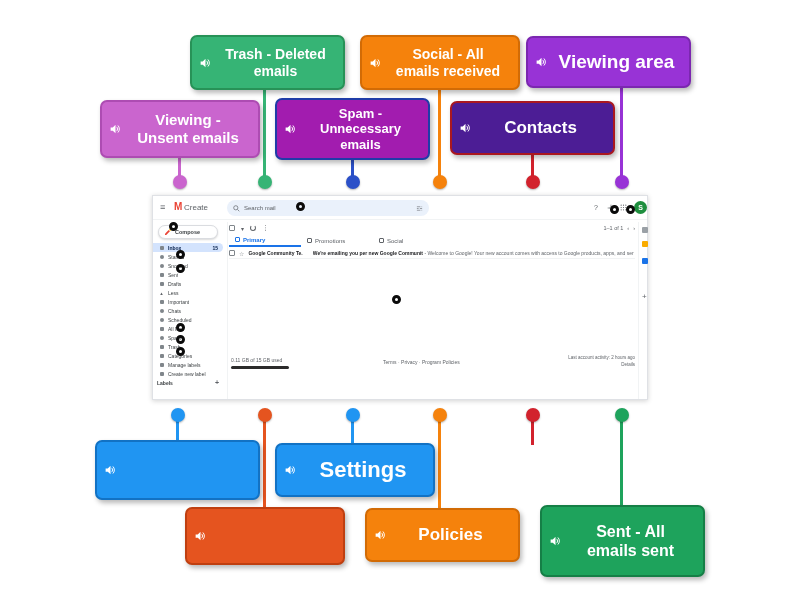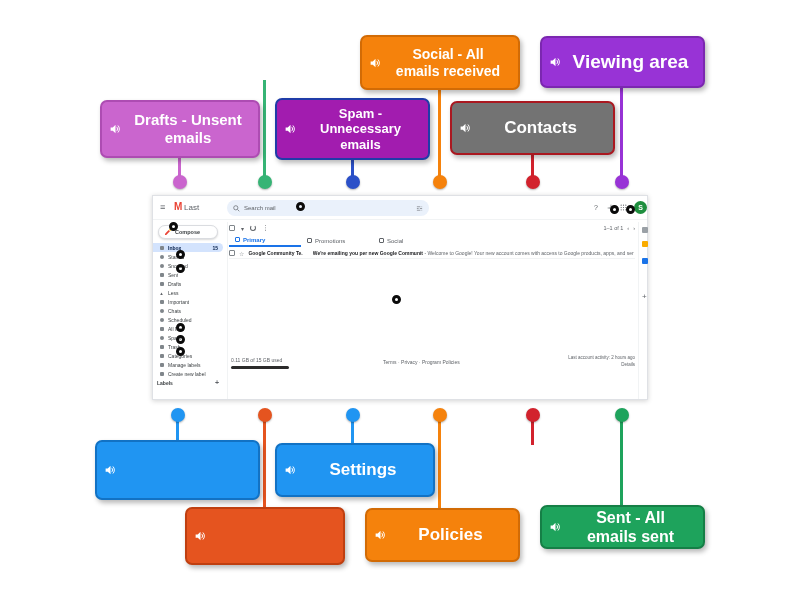--- a/index.html
+++ b/index.html
@@ -18,21 +18,21 @@
 
   
   .ring{position:absolute;width:9px;height:9px;border:3px solid #0b0b0b;border-radius:50%;z-index:5;cursor:pointer;background:transparent}
 
   
   .c-grn1{background:#36b475;border-color:#279257}.bg-grn1{background:#36b475}
   .c-org{background:#f5820c;border-color:#d26b05}.bg-org{background:#f5820c}
   .c-pur{background:#9833d6;border-color:#7b27b0}.bg-pur{background:#9833d6}
   .c-orc{background:#ca65ce;border-color:#ad4cb2}.bg-orc{background:#ca65ce}
   .c-blu2{background:#a21caf;border-color:#1f3ca8}.bg-blu2{background:#2b50c8}
-  .c-red{background:#737373;border-color:#aa1820}.bg-red{background:#d2222d}
+  .c-red{background:#4c1d95;border-color:#aa1820}.bg-red{background:#d2222d}
   .c-blu1{background:#2095f2;border-color:#1272c4}.bg-blu1{background:#2095f2}
   .c-orgred{background:#e5541f;border-color:#bf3f10}.bg-orgred{background:#e5541f}
   .c-grn2{background:#1ea35c;border-color:#157f46}.bg-grn2{background:#1ea35c}
 
   
   .shot{position:absolute;left:152px;top:195px;width:496px;height:205px;background:#fff;
         border:1px solid #dfe1e5;box-shadow:0 1px 5px rgba(0,0,0,.18);z-index:2;color:#5f6368}
   .gm-top{position:absolute;left:0;top:0;right:0;height:24px;border-bottom:1px solid #f1f3f4;background:#fff}
   .gm-ham{position:absolute;left:7px;top:6px;font-size:9px;color:#5f6368}
   .gm-m{position:absolute;left:21px;top:5px;font-size:10px;font-weight:700;color:#ea4335}
@@ -116,49 +116,59 @@
   <div class="dot bg-org" style="left:433px;top:175px"></div>
   <div class="dot bg-red" style="left:526px;top:175px"></div>
   <div class="dot bg-pur" style="left:615px;top:175px"></div>
   <div class="dot bg-blu1" style="left:171px;top:408px"></div>
   <div class="dot bg-orgred" style="left:258px;top:408px"></div>
   <div class="dot bg-blu1" style="left:346px;top:408px"></div>
   <div class="dot bg-org" style="left:433px;top:408px"></div>
   <div class="dot bg-red" style="left:526px;top:408px"></div>
   <div class="dot bg-grn2" style="left:615px;top:408px"></div>
 
+  <div class="label c-grn1" style="left:190px;top:35px;width:155px;height:55px;font-size:14px">
+    <span class="spk">
+        <svg width="13" height="13" viewBox="0 0 24 24">
+          <path fill="#fff" d="M3 9v6h4l5 5V4L7 9H3z"></path>
+          <path d="M14.5 8.5c1.8 1.6 1.8 5.4 0 7" fill="none" stroke="#fff" stroke-width="1.8" stroke-linecap="round"></path>
+          <path d="M17 6c3 2.8 3 9.2 0 12" fill="none" stroke="#fff" stroke-width="1.8" stroke-linecap="round"></path>
+        </svg>
+      </span>
+    <span>Trash - Deleted emails</span>
+  </div>
   <div class="label c-org" style="left:360px;top:35px;width:160px;height:55px;font-size:14px">
     <span class="spk">
         <svg width="13" height="13" viewBox="0 0 24 24">
           <path fill="#fff" d="M3 9v6h4l5 5V4L7 9H3z"></path>
           <path d="M14.5 8.5c1.8 1.6 1.8 5.4 0 7" fill="none" stroke="#fff" stroke-width="1.8" stroke-linecap="round"></path>
           <path d="M17 6c3 2.8 3 9.2 0 12" fill="none" stroke="#fff" stroke-width="1.8" stroke-linecap="round"></path>
         </svg>
       </span>
     <span>Social - All emails received</span>
   </div>
-  <div class="label c-pur" style="left:540px;top:36px;width:165px;height:52px;font-size:19px">
+  <div class="label c-pur" style="left:526px;top:36px;width:165px;height:52px;font-size:19px">
     <span class="spk">
         <svg width="13" height="13" viewBox="0 0 24 24">
           <path fill="#fff" d="M3 9v6h4l5 5V4L7 9H3z"></path>
           <path d="M14.5 8.5c1.8 1.6 1.8 5.4 0 7" fill="none" stroke="#fff" stroke-width="1.8" stroke-linecap="round"></path>
           <path d="M17 6c3 2.8 3 9.2 0 12" fill="none" stroke="#fff" stroke-width="1.8" stroke-linecap="round"></path>
         </svg>
       </span>
     <span>Viewing area</span>
   </div>
   <div class="label c-orc" style="left:100px;top:100px;width:160px;height:58px;font-size:15px">
     <span class="spk">
         <svg width="13" height="13" viewBox="0 0 24 24">
           <path fill="#fff" d="M3 9v6h4l5 5V4L7 9H3z"></path>
           <path d="M14.5 8.5c1.8 1.6 1.8 5.4 0 7" fill="none" stroke="#fff" stroke-width="1.8" stroke-linecap="round"></path>
           <path d="M17 6c3 2.8 3 9.2 0 12" fill="none" stroke="#fff" stroke-width="1.8" stroke-linecap="round"></path>
         </svg>
       </span>
-    <span>Drafts - Unsent emails</span>
+    <span>Viewing - Unsent emails</span>
   </div>
   <div class="label c-blu2" style="left:275px;top:98px;width:155px;height:62px;font-size:13px">
     <span class="spk">
         <svg width="13" height="13" viewBox="0 0 24 24">
           <path fill="#fff" d="M3 9v6h4l5 5V4L7 9H3z"></path>
           <path d="M14.5 8.5c1.8 1.6 1.8 5.4 0 7" fill="none" stroke="#fff" stroke-width="1.8" stroke-linecap="round"></path>
           <path d="M17 6c3 2.8 3 9.2 0 12" fill="none" stroke="#fff" stroke-width="1.8" stroke-linecap="round"></path>
         </svg>
       </span>
     <span>Spam - Unnecessary emails</span>
@@ -175,21 +185,21 @@
   </div>
   <div class="label c-blu1" style="left:95px;top:440px;width:165px;height:60px;font-size:14px">
     <span class="spk">
         <svg width="13" height="13" viewBox="0 0 24 24">
           <path fill="#fff" d="M3 9v6h4l5 5V4L7 9H3z"></path>
           <path d="M14.5 8.5c1.8 1.6 1.8 5.4 0 7" fill="none" stroke="#fff" stroke-width="1.8" stroke-linecap="round"></path>
           <path d="M17 6c3 2.8 3 9.2 0 12" fill="none" stroke="#fff" stroke-width="1.8" stroke-linecap="round"></path>
         </svg>
       </span>
   </div>
-  <div class="label c-blu1" style="left:275px;top:443px;width:160px;height:54px;font-size:17px">
+  <div class="label c-blu1" style="left:275px;top:443px;width:160px;height:54px;font-size:22px">
     <span class="spk">
         <svg width="13" height="13" viewBox="0 0 24 24">
           <path fill="#fff" d="M3 9v6h4l5 5V4L7 9H3z"></path>
           <path d="M14.5 8.5c1.8 1.6 1.8 5.4 0 7" fill="none" stroke="#fff" stroke-width="1.8" stroke-linecap="round"></path>
           <path d="M17 6c3 2.8 3 9.2 0 12" fill="none" stroke="#fff" stroke-width="1.8" stroke-linecap="round"></path>
         </svg>
       </span>
     <span>Settings</span>
   </div>
   <div class="label c-orgred" style="left:185px;top:507px;width:160px;height:58px;font-size:13px">
@@ -204,36 +214,36 @@
   <div class="label c-org" style="left:365px;top:508px;width:155px;height:54px;font-size:17px">
     <span class="spk">
         <svg width="13" height="13" viewBox="0 0 24 24">
           <path fill="#fff" d="M3 9v6h4l5 5V4L7 9H3z"></path>
           <path d="M14.5 8.5c1.8 1.6 1.8 5.4 0 7" fill="none" stroke="#fff" stroke-width="1.8" stroke-linecap="round"></path>
           <path d="M17 6c3 2.8 3 9.2 0 12" fill="none" stroke="#fff" stroke-width="1.8" stroke-linecap="round"></path>
         </svg>
       </span>
     <span>Policies</span>
   </div>
-  <div class="label c-grn2" style="left:540px;top:505px;width:165px;height:44px;font-size:16px">
+  <div class="label c-grn2" style="left:540px;top:505px;width:165px;height:72px;font-size:16px">
     <span class="spk">
         <svg width="13" height="13" viewBox="0 0 24 24">
           <path fill="#fff" d="M3 9v6h4l5 5V4L7 9H3z"></path>
           <path d="M14.5 8.5c1.8 1.6 1.8 5.4 0 7" fill="none" stroke="#fff" stroke-width="1.8" stroke-linecap="round"></path>
           <path d="M17 6c3 2.8 3 9.2 0 12" fill="none" stroke="#fff" stroke-width="1.8" stroke-linecap="round"></path>
         </svg>
       </span>
     <span>Sent - All emails sent</span>
   </div>
 
   <div class="shot">
     <div class="gm-top">
       <span class="gm-ham">≡</span>
       <span class="gm-m">M</span>
-      <span class="gm-name">Last</span>
+      <span class="gm-name">Create</span>
       <div class="gm-search">
         <svg width="7" height="7" viewBox="0 0 10 10">
             <circle cx="4" cy="4" r="3" fill="none" stroke="#5f6368"></circle>
             <line x1="6.5" y1="6.5" x2="9" y2="9" stroke="#5f6368"></line>
           </svg>
         <span class="gm-searchtext">Search mail</span>
         <svg class="gm-tune" width="7" height="7" viewBox="0 0 24 24">
             <path d="M3 6h12M19 6h2M3 12h6M13 12h8M3 18h12M19 18h2" stroke="#5f6368" stroke-width="2" fill="none"></path>
           </svg>
       </div>

